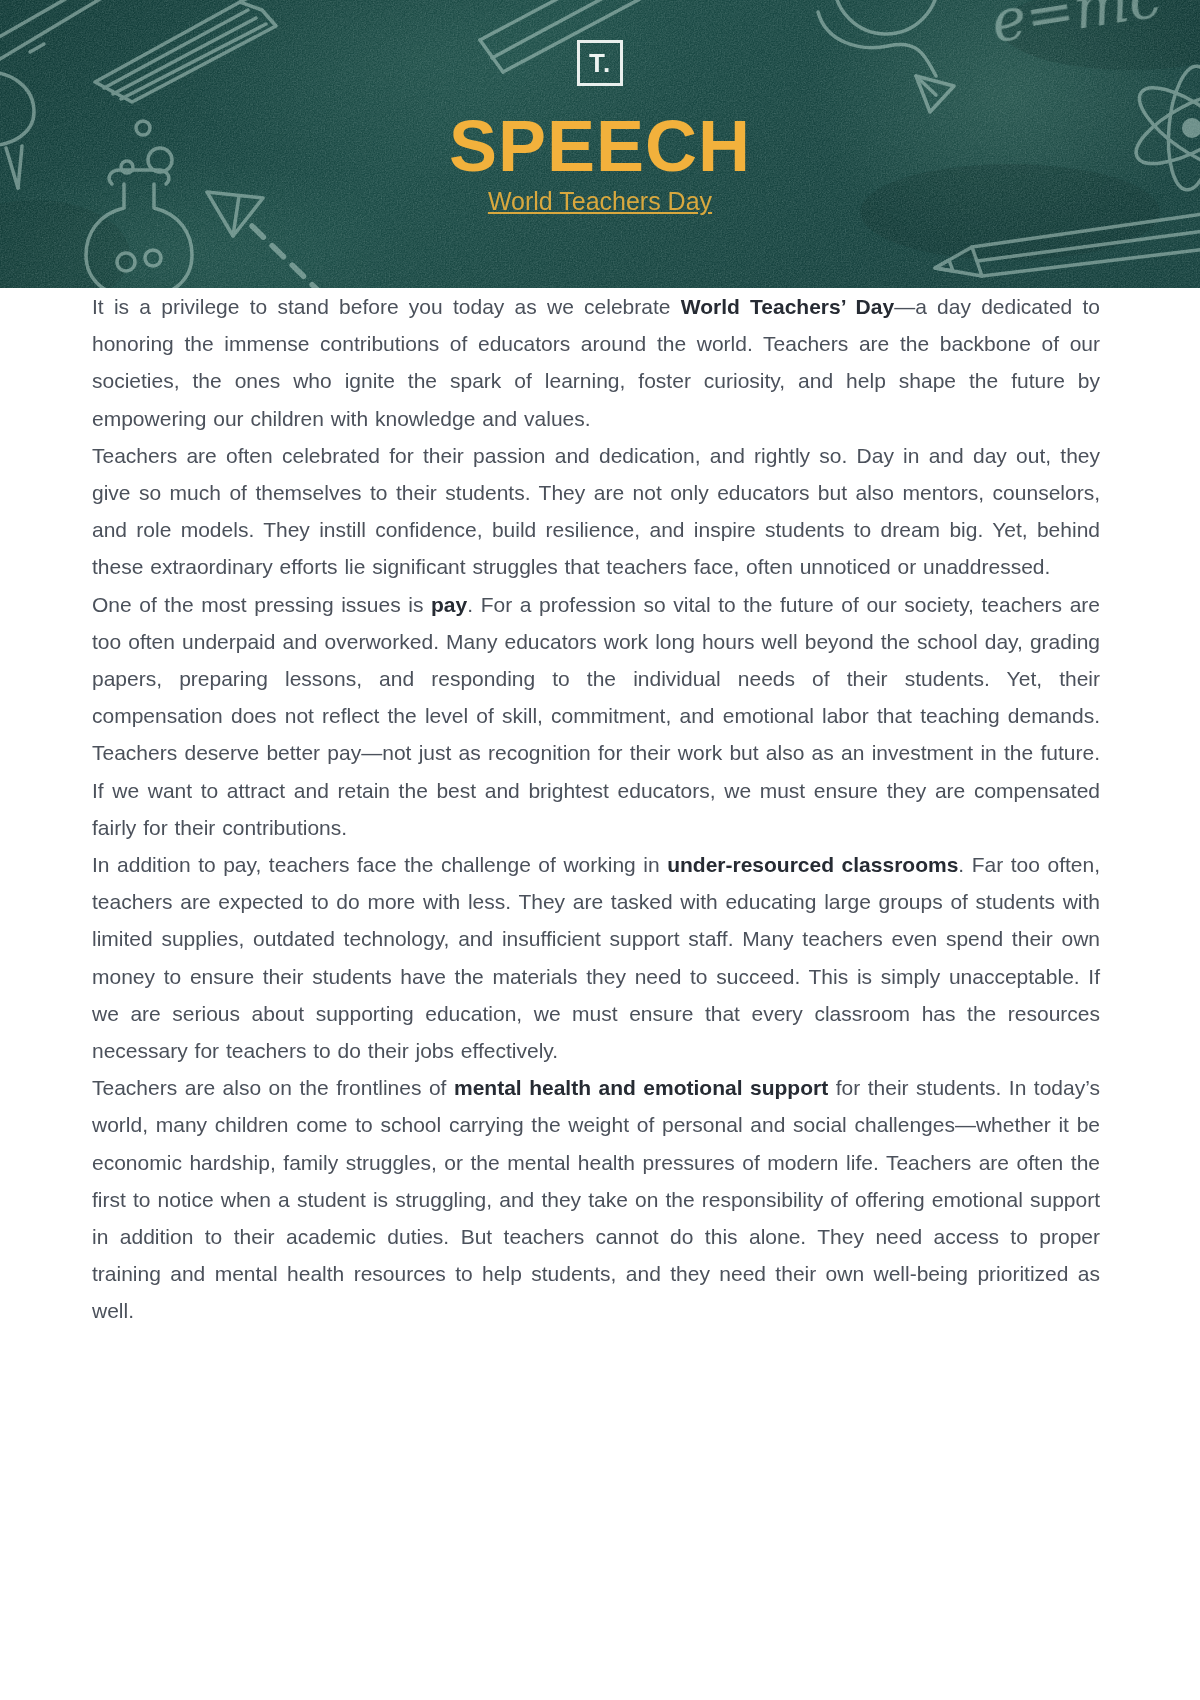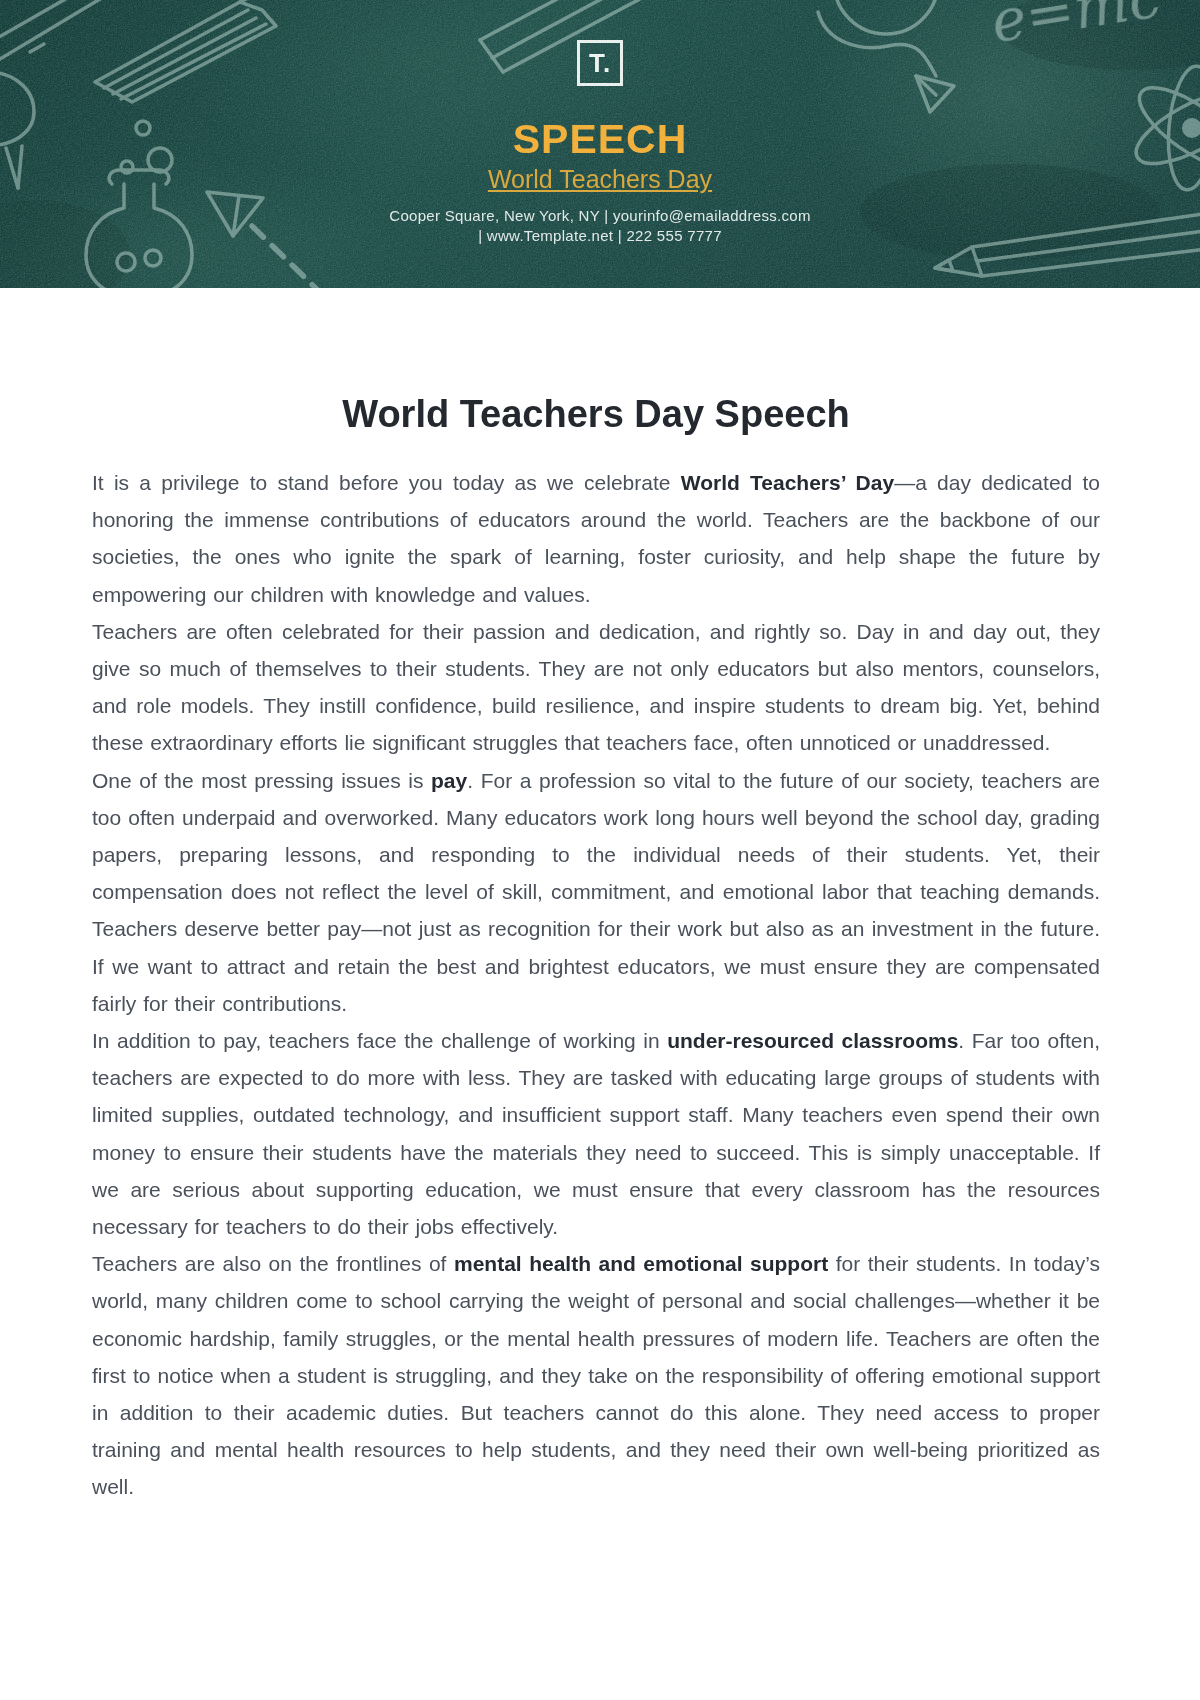--- a/index.html
+++ b/index.html
@@ -22,21 +22,21 @@
   .header-content{
     position:absolute;left:0;top:0;width:100%;height:100%;
     display:flex;flex-direction:column;align-items:center;text-align:center;
   }
   .logo-box{
     margin-top:40px;width:46px;height:46px;border:3px solid rgba(244,248,246,.95);
     display:flex;align-items:center;justify-content:center;
     font-weight:bold;font-size:26px;color:var(--header-text);letter-spacing:1px;
   }
   .speech-title{
-    margin-top:33px;font-size:41px;line-height:1;font-weight:bold;
+    margin-top:24px;font-size:72px;line-height:1;font-weight:bold;
     letter-spacing:1px;color:var(--accent-yellow);
   }
   .speech-subtitle{
     margin-top:4px;font-size:25px;line-height:30px;color:var(--subtitle-yellow);text-decoration:underline;
   }
   .contact{
     margin-top:12px;font-size:15px;line-height:20px;color:var(--header-text);
     letter-spacing:.3px;opacity:.95;
   }
 
@@ -162,29 +162,24 @@
         </g>
       </g>
     </svg>
 
     <div class="header-content">
       <div class="logo-box">
         <span>T.</span>
       </div>
       <div class="speech-title">SPEECH</div>
       <div class="speech-subtitle">World Teachers Day</div>
-      <div class="contact">
-        <div>Cooper Square, New York, NY  |  yourinfo@emailaddress.com</div>
-        <div>|  www.Template.net  |  222 555 7777</div>
-      </div>
     </div>
   </div>
 
   <div class="doc">
-    <h1 class="doc-title">World Teachers Day Speech</h1>
     <div class="speech-body">
         <p><span>It is a privilege to stand before you today as we celebrate </span><span class="b">World Teachers’ Day</span><span>—a day dedicated to honoring the immense contributions of educators around the world. Teachers are the backbone of our societies, the ones who ignite the spark of learning, foster curiosity, and help shape the future by empowering our children with knowledge and values.</span></p>
         <p><span>Teachers are often celebrated for their passion and dedication, and rightly so. Day in and day out, they give so much of themselves to their students. They are not only educators but also mentors, counselors, and role models. They instill confidence, build resilience, and inspire students to dream big. Yet, behind these extraordinary efforts lie significant struggles that teachers face, often unnoticed or unaddressed.</span></p>
         <p><span>One of the most pressing issues is </span><span class="b">pay</span><span>. For a profession so vital to the future of our society, teachers are too often underpaid and overworked. Many educators work long hours well beyond the school day, grading papers, preparing lessons, and responding to the individual needs of their students. Yet, their compensation does not reflect the level of skill, commitment, and emotional labor that teaching demands. Teachers deserve better pay—not just as recognition for their work but also as an investment in the future. If we want to attract and retain the best and brightest educators, we must ensure they are compensated fairly for their contributions.</span></p>
         <p><span>In addition to pay, teachers face the challenge of working in </span><span class="b">under-resourced classrooms</span><span>. Far too often, teachers are expected to do more with less. They are tasked with educating large groups of students with limited supplies, outdated technology, and insufficient support staff. Many teachers even spend their own money to ensure their students have the materials they need to succeed. This is simply unacceptable. If we are serious about supporting education, we must ensure that every classroom has the resources necessary for teachers to do their jobs effectively.</span></p>
         <p><span>Teachers are also on the frontlines of </span><span class="b">mental health and emotional support</span><span> for their students. In today’s world, many children come to school carrying the weight of personal and social challenges—whether it be economic hardship, family struggles, or the mental health pressures of modern life. Teachers are often the first to notice when a student is struggling, and they take on the responsibility of offering emotional support in addition to their academic duties. But teachers cannot do this alone. They need access to proper training and mental health resources to help students, and they need their own well-being prioritized as well.</span></p>
       </div>
   </div>
 
 </div>

